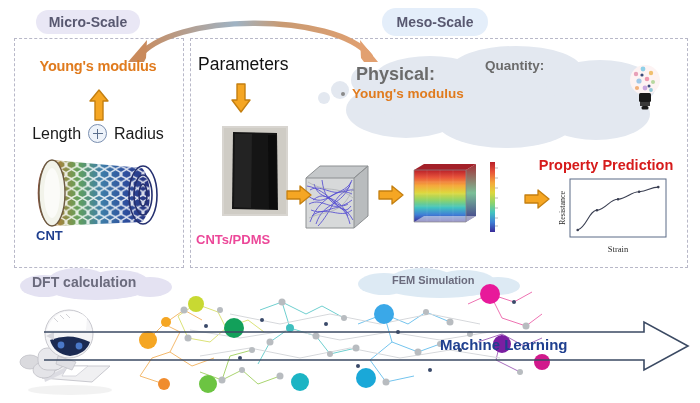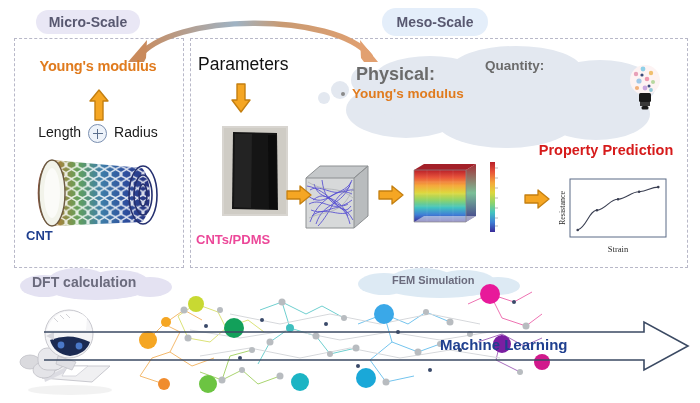--- a/index.html
+++ b/index.html
@@ -17,29 +17,29 @@
   
   .panel{position:absolute;border:1px dashed #b8b8c8;background:transparent;}
   #panel-micro{left:14px;top:38px;width:168px;height:228px;}
   #panel-meso{left:190px;top:38px;width:496px;height:228px;}
 
   
   #youngs-modulus-micro{position:absolute;left:20px;top:58px;width:156px;text-align:center;
       color:#e07b1e;font-weight:bold;font-size:14.5px;letter-spacing:-.2px;}
   #arrow-up-micro{position:absolute;left:88px;top:88px;width:22px;height:34px;}
   #length-radius-row{position:absolute;left:18px;top:124px;width:160px;
-      display:flex;align-items:flex-start;justify-content:center;gap:7px;
-      font-size:14px;color:#1a1a1a;}
+      display:flex;align-items:center;justify-content:center;gap:7px;
+      font-size:16px;color:#1a1a1a;}
   .plus-circle{width:17px;height:17px;border:1px solid #7a8fb0;border-radius:50%;
       background:#eef3fa;position:relative;display:inline-block;}
   .plus-circle:before,.plus-circle:after{content:"";position:absolute;background:#5a6e8c;}
   .plus-circle:before{left:3.5px;top:7.5px;width:10px;height:1.4px;}
   .plus-circle:after{top:3.5px;left:7.5px;height:10px;width:1.4px;}
   #cnt-tube{position:absolute;left:22px;top:150px;width:150px;height:86px;}
-  #cnt-label{position:absolute;left:26px;top:228px;color:#1f3f8f;font-weight:bold;font-size:13px;}
+  #cnt-label{position:absolute;left:36px;top:228px;color:#1f3f8f;font-weight:bold;font-size:13px;}
 
   
   #arc-arrow{position:absolute;left:120px;top:4px;width:266px;height:62px;}
 
   
   #parameters-label{position:absolute;left:198px;top:54px;font-size:17.5px;color:#111;}
   #arrow-down-params{position:absolute;left:230px;top:82px;width:22px;height:32px;}
 
   #thought-cloud{position:absolute;left:310px;top:44px;width:360px;height:112px;}
 
@@ -59,21 +59,21 @@
 
   #cube-rve{position:absolute;left:302px;top:160px;width:72px;height:72px;}
   #cube-fem{position:absolute;left:408px;top:160px;width:74px;height:74px;}
   #colorbar{position:absolute;left:490px;top:162px;width:8px;height:70px;}
 
   .arrow-r{position:absolute;width:26px;height:22px;}
   #arrow-r1{left:286px;top:184px;}
   #arrow-r2{left:378px;top:184px;}
   #arrow-r4{left:524px;top:188px;}
 
-  #property-prediction{position:absolute;left:530px;top:142px;width:152px;text-align:center;
+  #property-prediction{position:absolute;left:530px;top:157px;width:152px;text-align:center;
       color:#d61b1b;font-weight:bold;font-size:14.5px;}
   #pred-chart{position:absolute;left:556px;top:176px;width:118px;height:80px;}
 
   
   #cloud-dft{position:absolute;left:18px;top:266px;width:156px;height:34px;}
   #dft-label{position:absolute;left:32px;top:274px;color:#6b6b7d;font-weight:bold;font-size:14px;}
   #cloud-fem{position:absolute;left:356px;top:266px;width:166px;height:32px;}
   #fem-label{position:absolute;left:392px;top:274px;color:#6b6b7d;font-weight:bold;font-size:11px;}
 
   #network-graphic{position:absolute;left:130px;top:280px;width:420px;height:123px;}

